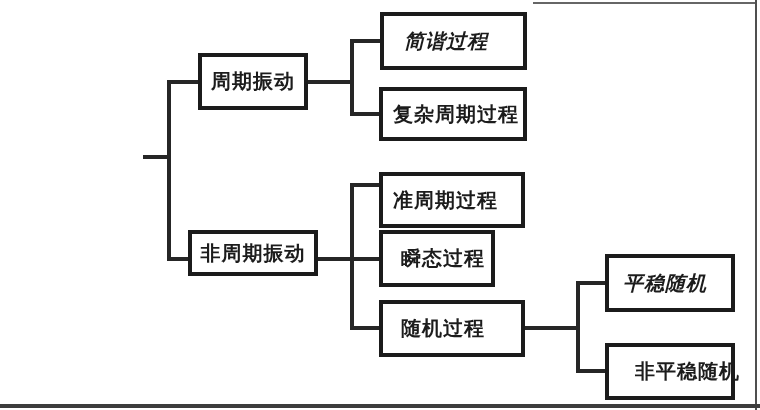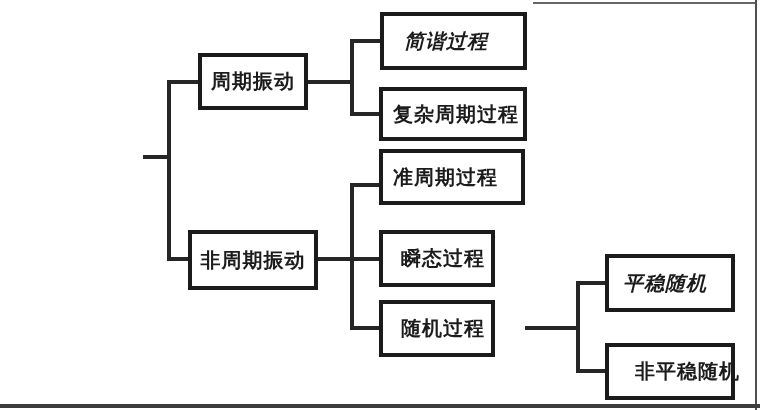--- a/index.html
+++ b/index.html
@@ -40,31 +40,31 @@
   <div class="line" style="left:350px;top:326px;width:29px;height:4px;"></div>
 
   <div class="line" style="left:525px;top:326px;width:55px;height:4px;"></div>
   <div class="line" style="left:576px;top:281px;width:4px;height:92px;"></div>
   <div class="line" style="left:576px;top:281px;width:29px;height:4px;"></div>
   <div class="line" style="left:576px;top:369px;width:29px;height:4px;"></div>
 
 
   <div class="node" style="left:198px;top:53px;width:110px;height:57px;">周期振动</div>
 
-  <div class="node" style="left:188px;top:230px;width:130px;height:60px;">非周期振动</div>
+  <div class="node" style="left:188px;top:230px;width:130px;height:46px;">非周期振动</div>
 
   <div class="node left" style="left:380px;top:12px;width:147px;height:58px;padding-left:20px;font-style:italic;">简谐过程</div>
 
   <div class="node left" style="left:379px;top:87px;width:148px;height:54px;padding-left:10px;">复杂周期过程</div>
 
-  <div class="node left" style="left:379px;top:149px;width:146px;height:56px;padding-left:10px;">准周期过程</div>
+  <div class="node left" style="left:379px;top:172px;width:146px;height:56px;padding-left:10px;">准周期过程</div>
 
   <div class="node left" style="left:379px;top:230px;width:116px;height:57px;padding-left:18px;">瞬态过程</div>
 
-  <div class="node left" style="left:379px;top:300px;width:116px;height:57px;padding-left:18px;">随机过程</div>
+  <div class="node left" style="left:379px;top:300px;width:146px;height:57px;padding-left:18px;">随机过程</div>
 
   <div class="node left" style="left:605px;top:254px;width:130px;height:58px;padding-left:14px;font-style:italic;">平稳随机</div>
 
   <div class="node left" style="left:605px;top:343px;width:130px;height:57px;padding-left:26px;">非平稳随机</div>
 
   <div class="frame" style="left:533px;top:2px;width:224px;height:2px;background:#666666;"></div>
   <div class="frame" style="left:755px;top:0px;width:2px;height:410px;background:#4f4f4f;"></div>
   <div class="frame" style="left:0px;top:404px;width:760px;height:4px;background:#3d3d3d;"></div>
 
 </div>

